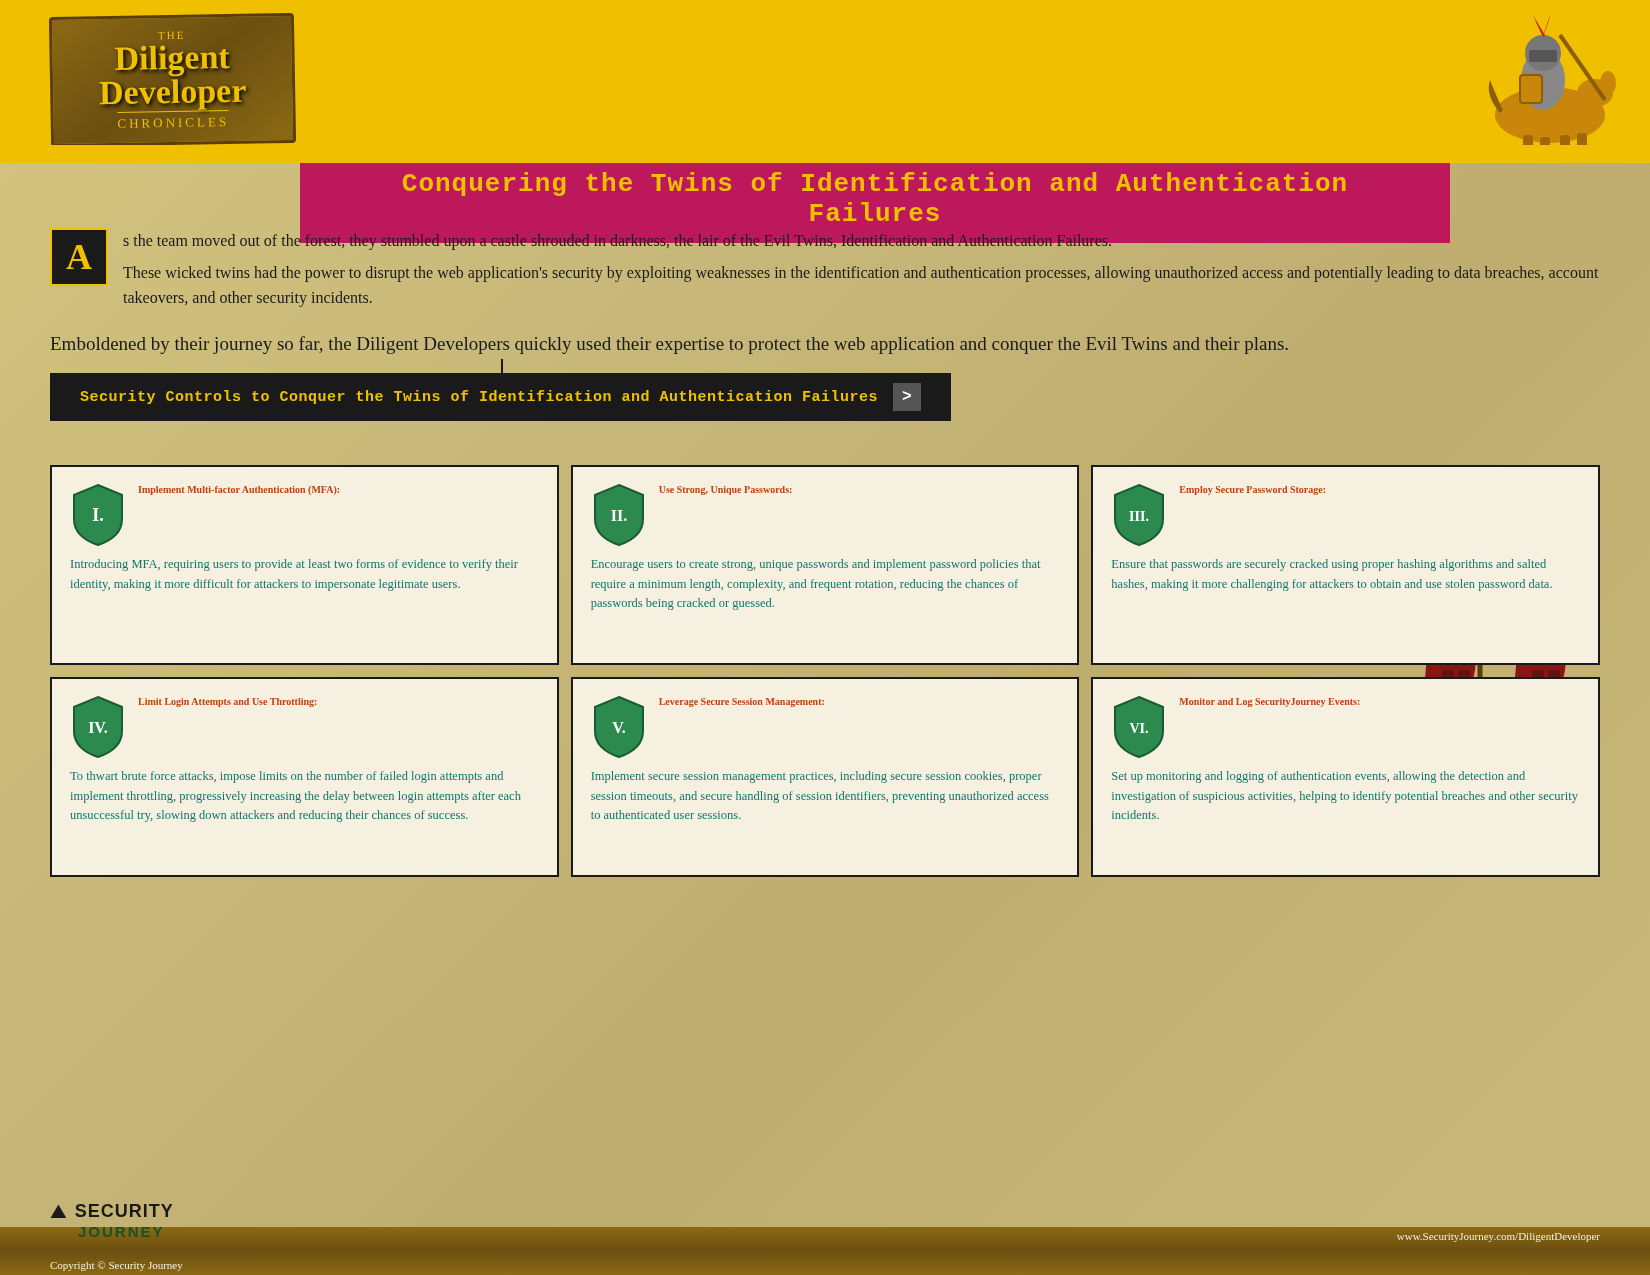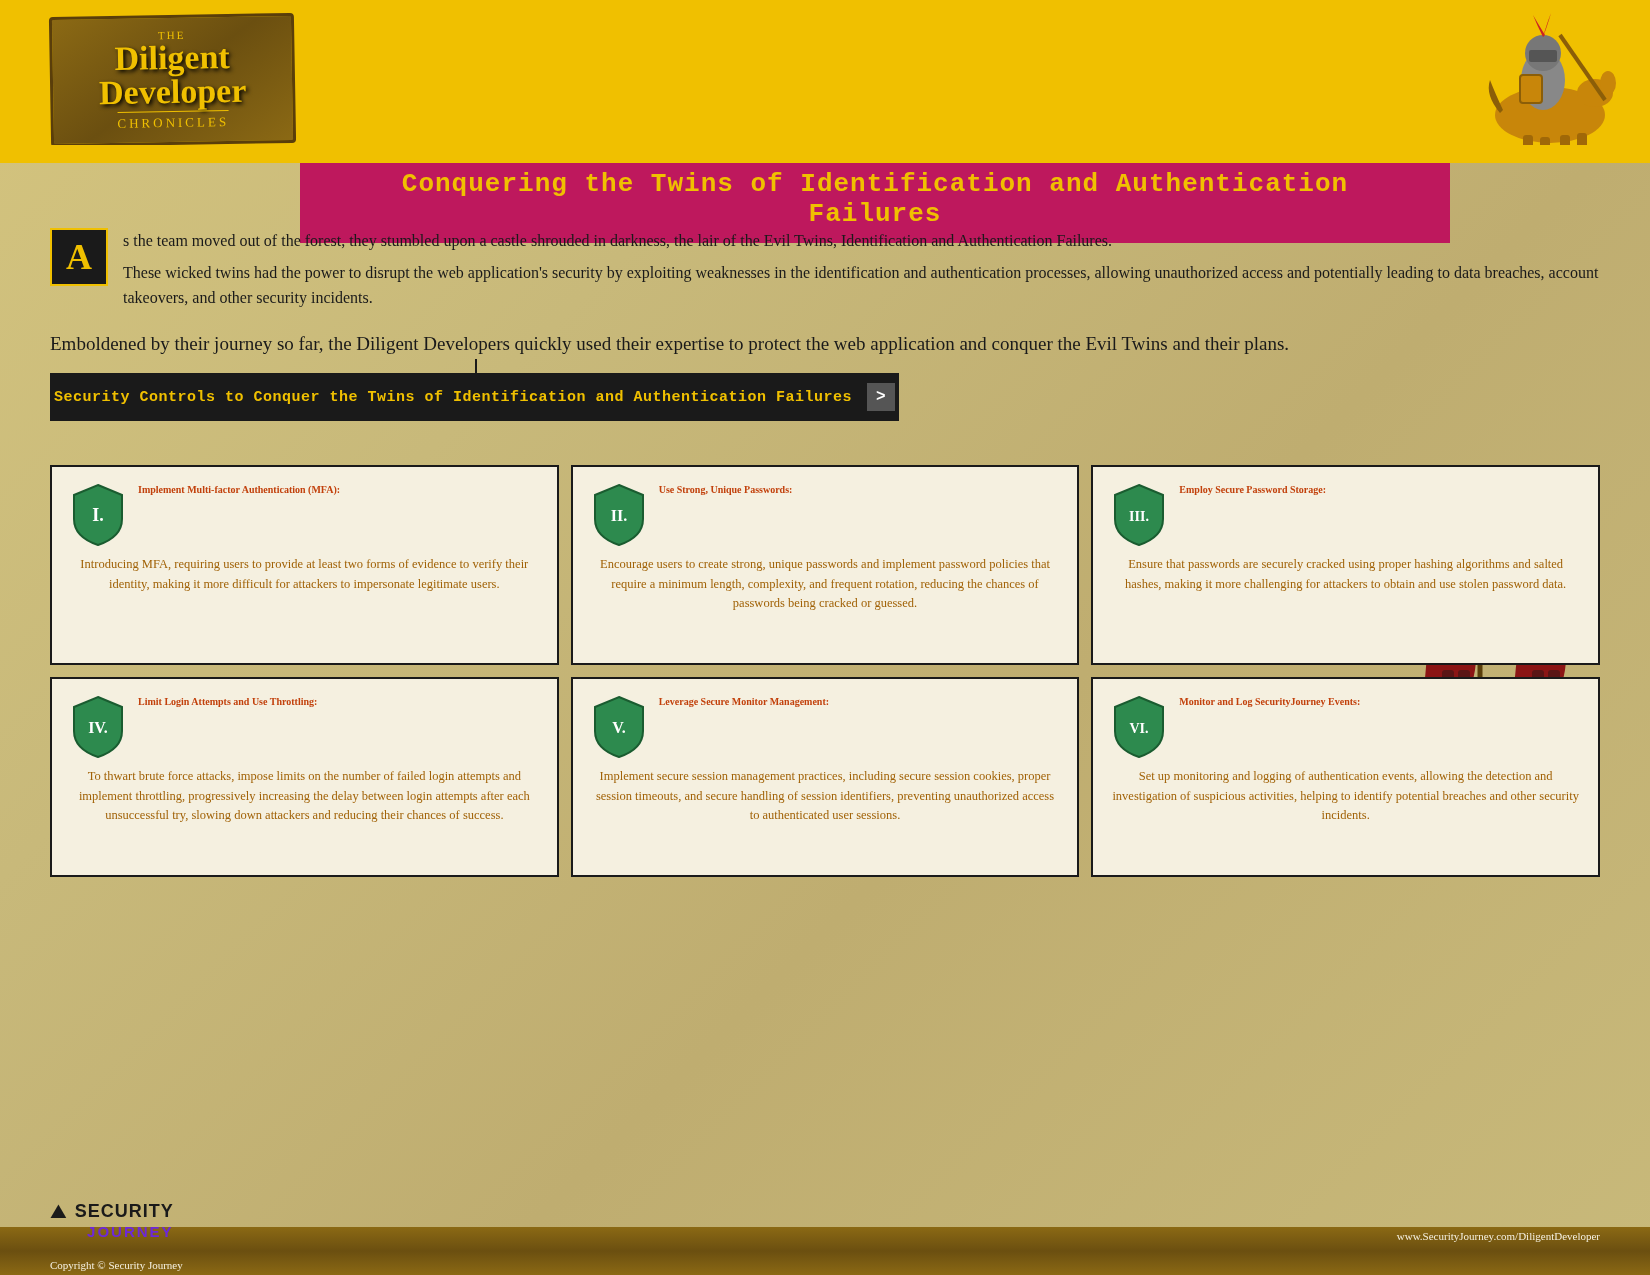--- a/index.html
+++ b/index.html
@@ -177,21 +177,21 @@
       color: #1a1a1a;
       line-height: 1.6;
       margin-bottom: 14px;
       font-family: Georgia, serif;
     }
 
     
     .section-banner {
       background: #1a1a1a;
       color: #f0c000;
-      padding: 10px 4px;
+      padding: 10px 30px;
       display: inline-flex;
       align-items: center;
       gap: 15px;
       font-family: 'Courier New', monospace;
       font-size: 15px;
       font-weight: bold;
       letter-spacing: 0.5px;
       margin-bottom: 18px;
       position: relative;
     }
@@ -248,24 +248,23 @@
     .control-card h3 {
       font-size: 10px;
       font-weight: bold;
       font-family: Georgia, serif;
       color: #c2410c;
       line-height: 1.4;
     }
 
     .control-card p {
       font-size: 12.5px;
-      color: #a16207;
+      color: #0f766e;
       line-height: 1.55;
       font-family: Georgia, serif;
-      text-align: center;
     }
 
     
     .evil-twins {
       position: absolute;
       right: 55px;
       top: 310px;
       width: 195px;
       height: 230px;
     }
@@ -301,25 +300,24 @@
       font-size: 18px;
       font-weight: bold;
       color: #1a1a1a;
       font-family: Arial, sans-serif;
       letter-spacing: 1px;
     }
 
     .sj-sub {
       font-size: 15px;
       font-weight: bold;
-      color: #6d28d9;
+      color: #14532d;
       font-family: Arial, sans-serif;
       letter-spacing: 2px;
       margin-left: 28px;
-      text-align: center;
     }
 
     .copyright {
       font-size: 11px;
       color: #f5f0e0;
       font-family: Georgia, serif;
       margin-top: 19px;
     }
 
     .website {
@@ -511,21 +509,21 @@
 
     <div class="control-card">
       <div class="control-card-header">
         <div class="shield-icon">
           <svg class="shield-svg" viewBox="0 0 56 64">
             <path d="M28,2 L52,12 L52,36 Q52,54 28,62 Q4,54 4,36 L4,12 Z" fill="#2d8a4e" stroke="#1a5c30" stroke-width="2"></path>
             <text x="28" y="38" text-anchor="middle" font-size="16" font-weight="bold" fill="#fff" font-family="Georgia,serif">V.</text>
           </svg>
         </div>
         <h3>
-          <span>Leverage Secure Monitor Management:</span>
+          <span>Leverage Secure Session Management:</span>
         </h3>
       </div>
       <p>Implement secure session management practices, including secure session cookies, proper session timeouts, and secure handling of session identifiers, preventing unauthorized access to authenticated user sessions.</p>
     </div>
 
     <div class="control-card">
       <div class="control-card-header">
         <div class="shield-icon">
           <svg class="shield-svg" viewBox="0 0 56 64">
             <path d="M28,2 L52,12 L52,36 Q52,54 28,62 Q4,54 4,36 L4,12 Z" fill="#2d8a4e" stroke="#1a5c30" stroke-width="2"></path>

